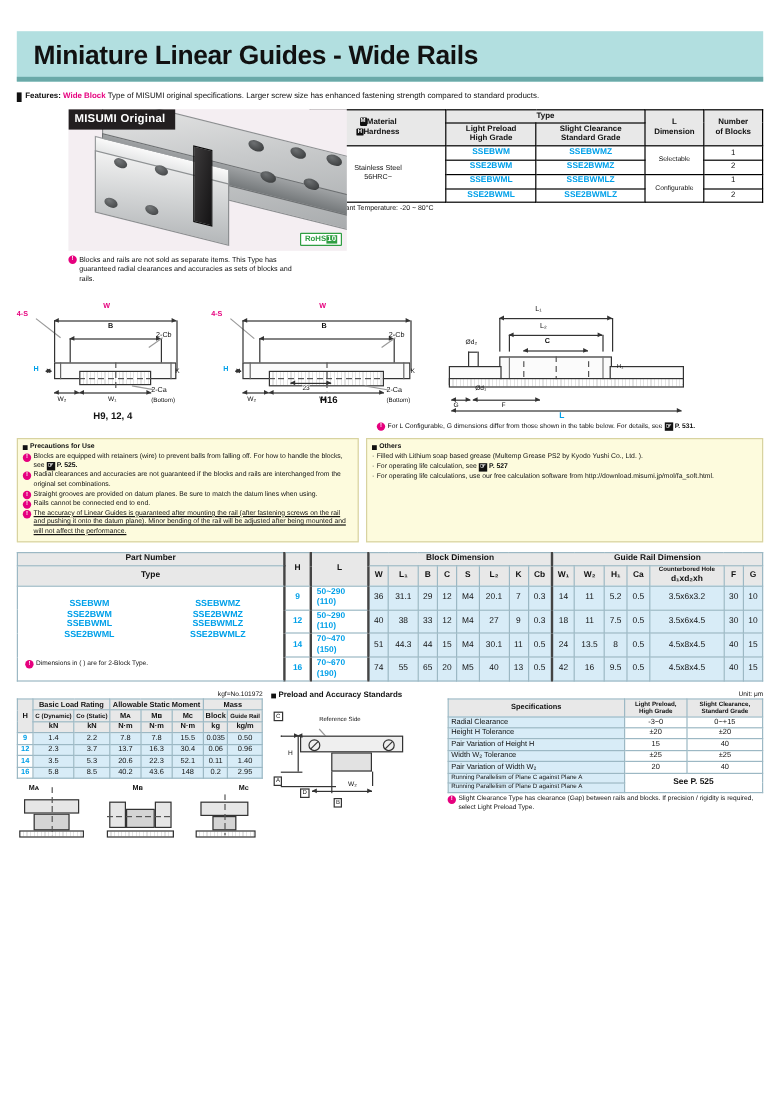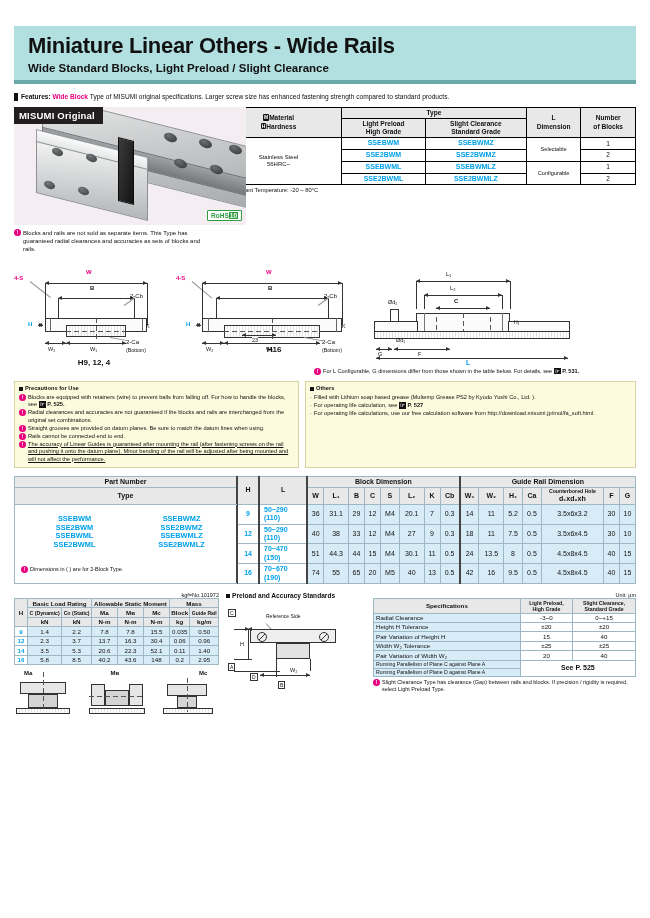--- a/index.html
+++ b/index.html
@@ -28,21 +28,21 @@
   .features-line {
     margin-top:9px; font-size:6.6px; line-height:1.3;
     display:flex; align-items:flex-start; gap:3px;
   }
   .sq { display:inline-block; width:4px; height:8px; background:#111; margin-top:0px; flex:none;}
   .feat-b { font-weight:bold; }
   .magenta { color:#e6007e; font-weight:bold; }
 
   
   .top-wrap { display:flex; gap:6px; margin-top:5px; }
-  .photo-col { width:195px; }
+  .photo-col { width:195px;margin-left:43px; }
   .photo-box { position:relative; width:232px; height:118px; background:#f4eef2; overflow:hidden; }
   .misumi-badge {
     position:absolute; left:0; top:0; background:#231f20; color:#fff;
     font-size:9.5px; font-weight:bold; padding:3px 8px 3px 5px; letter-spacing:.2px; z-index:5;
   }
   .rohs {
     position:absolute; right:4px; bottom:4px; border:1px solid #2f9e42; background:#fff;
     color:#2f9e42; font-size:6.5px; font-weight:bold; padding:1px 3px; z-index:5; border-radius:1px;
   }
   .rohs b{ background:#2f9e42;color:#fff;padding:0 1px;}
@@ -178,22 +178,21 @@
   .pre-diagram { position:relative; width:135px; height:92px; margin-top:2px;}
 
   .foot-note { font-size:5.5px; margin-top:2px; line-height:1.3; display:flex; gap:2px; align-items:flex-start;}
 </style>
 </head>
 <body>
 
 <div class="page">
 
   <div class="title-band">
-    <div class="title-main">Miniature Linear Others - Wide Rails</div>
-    <div class="title-sub">Wide Standard Blocks, Light Preload / Slight Clearance</div>
+    <div class="title-main">Miniature Linear Guides - Wide Rails</div>
   </div>
 
   <div class="features-line">
     <span class="sq"></span>
     <span><b class="feat-b">Features:</b>
       <span class="magenta">Wide Block</span>
       <span>Type of MISUMI original specifications. Larger screw size has enhanced fastening strength compared to standard products.</span>
     </span>
   </div>
 

